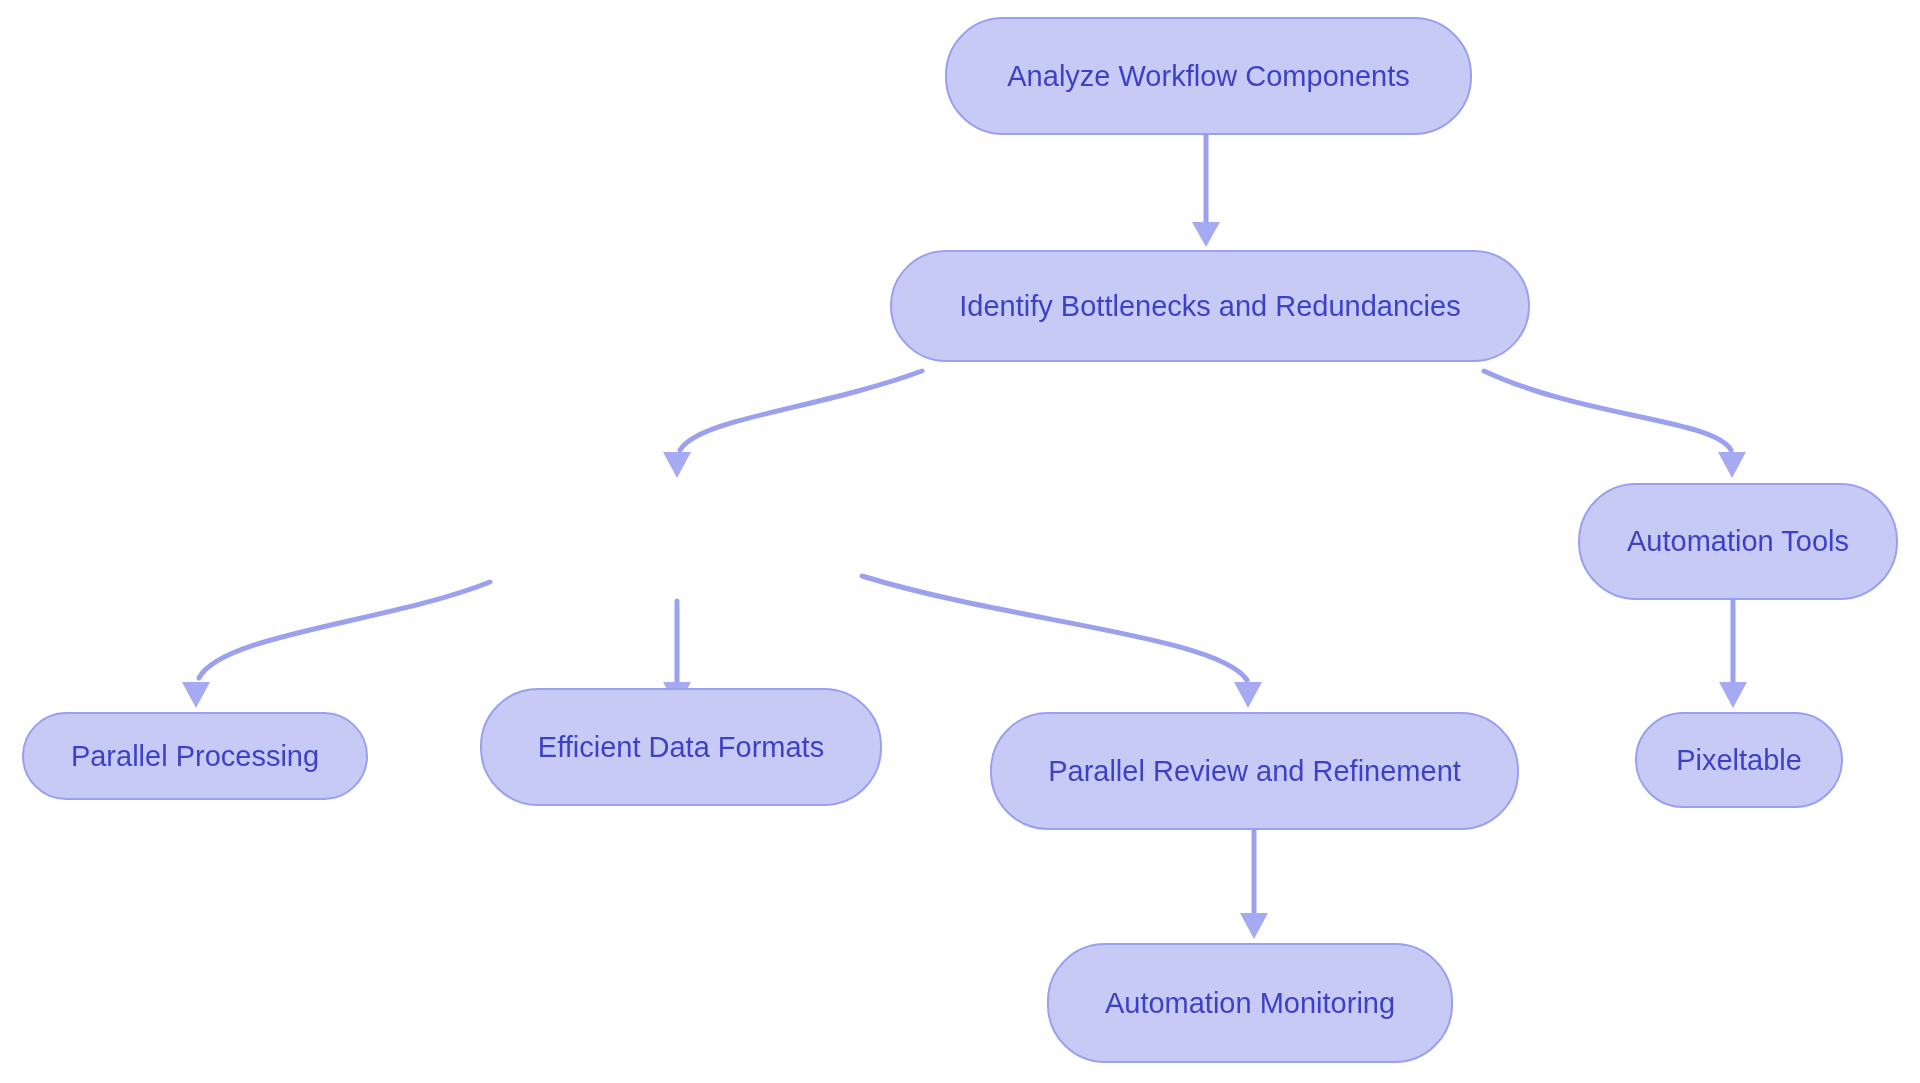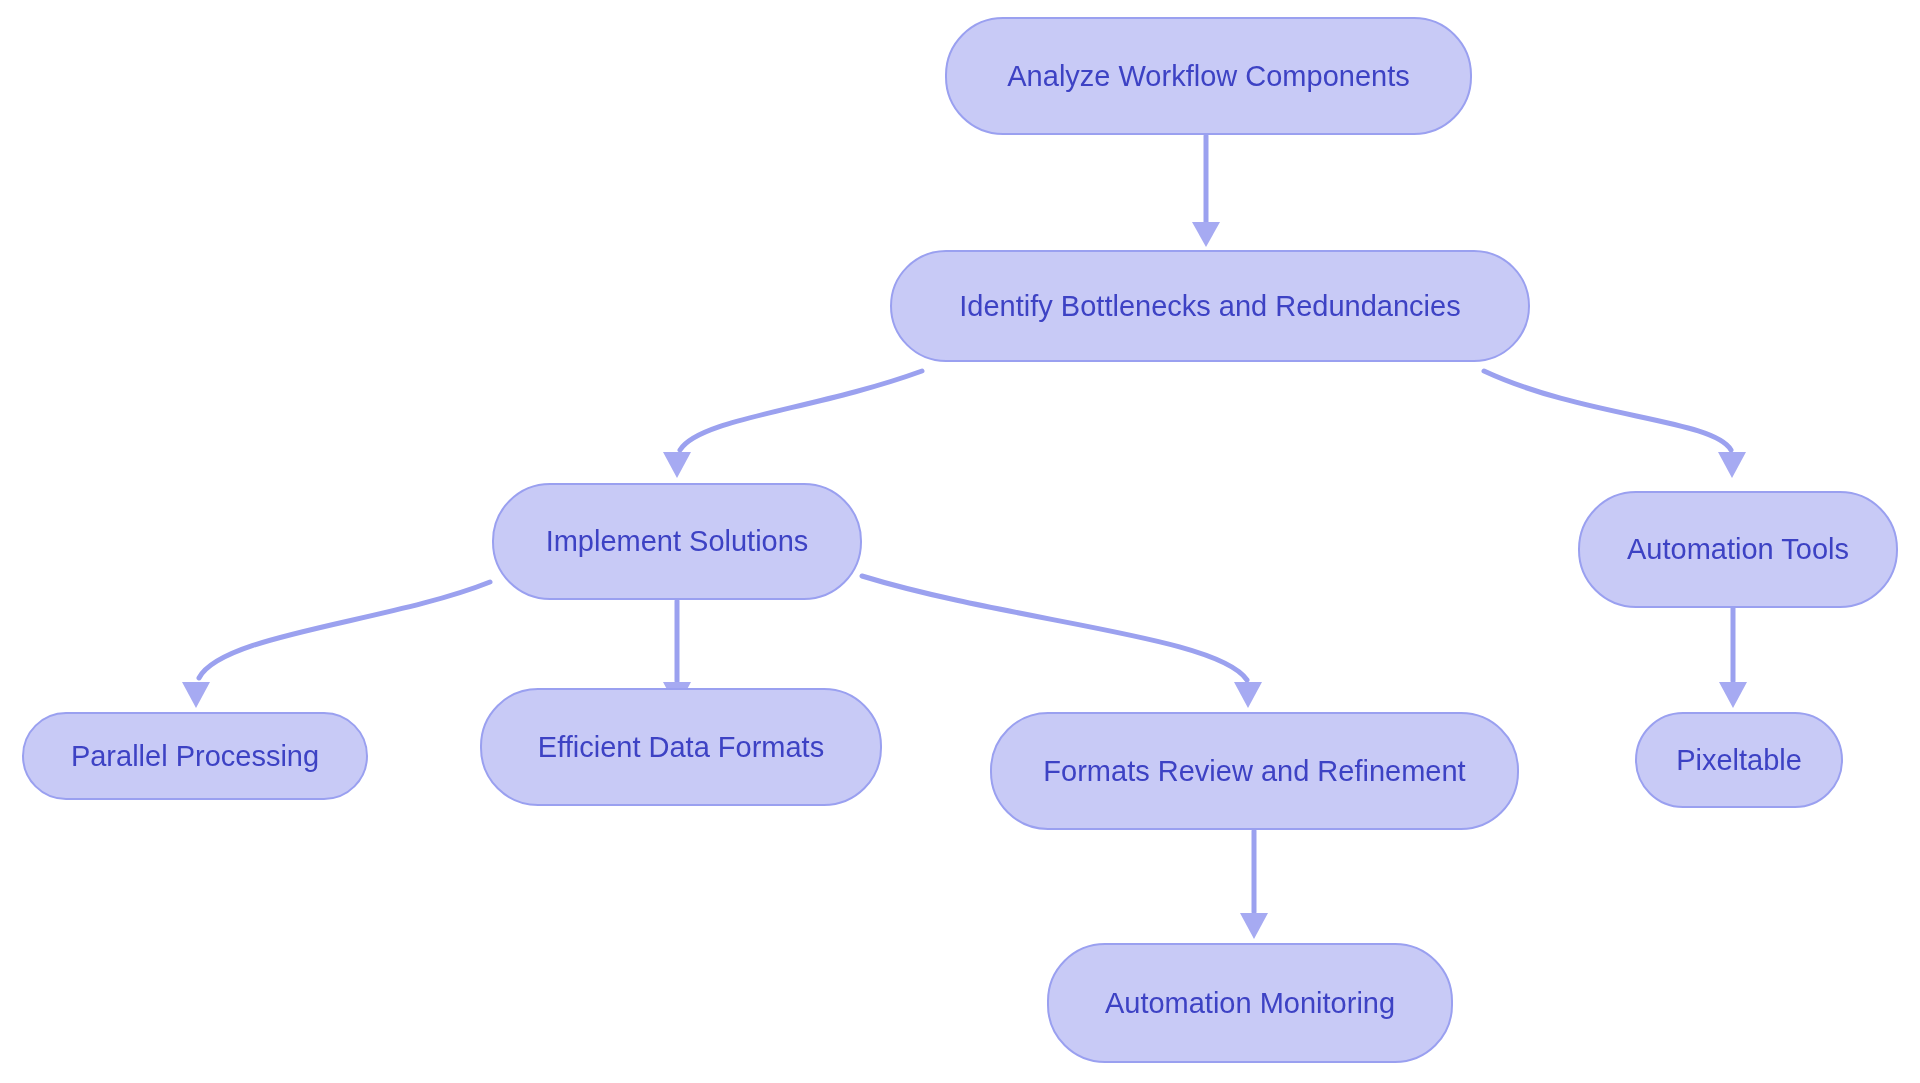--- a/index.html
+++ b/index.html
@@ -97,38 +97,35 @@
   </svg>
 
   <div class="node" style="left:945px; top:17px; width:527px; height:118px;">
     <span>Analyze Workflow Components</span>
   </div>
 
   <div class="node" style="left:890px; top:250px; width:640px; height:112px;">
     <span>Identify Bottlenecks and Redundancies</span>
   </div>
 
-  <div class="node" style="left:492px; top:483px; width:370px; height:117px;">
-    <span>Implement Solutions</span>
-  </div>
 
-  <div class="node" style="left:1578px; top:483px; width:320px; height:117px;margin-top:8px;">
+  <div class="node" style="left:1578px; top:483px; width:320px; height:117px;">
     <span>Automation Tools</span>
   </div>
 
   <div class="node" style="left:22px; top:712px; width:346px; height:88px;">
     <span>Parallel Processing</span>
   </div>
 
   <div class="node" style="left:480px; top:688px; width:402px; height:118px;">
     <span>Efficient Data Formats</span>
   </div>
 
   <div class="node" style="left:990px; top:712px; width:529px; height:118px;">
-    <span>Formats Review and Refinement</span>
+    <span>Parallel Review and Refinement</span>
   </div>
 
   <div class="node" style="left:1635px; top:712px; width:208px; height:96px;">
     <span>Pixeltable</span>
   </div>
 
   <div class="node" style="left:1047px; top:943px; width:406px; height:120px;">
     <span>Automation Monitoring</span>
   </div>
 

